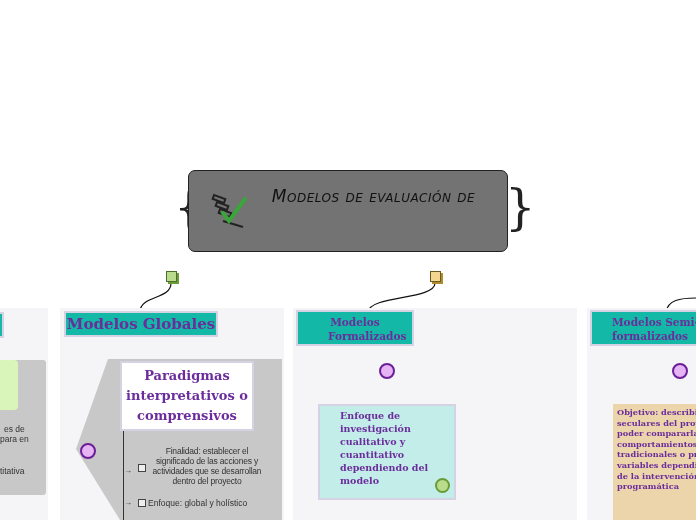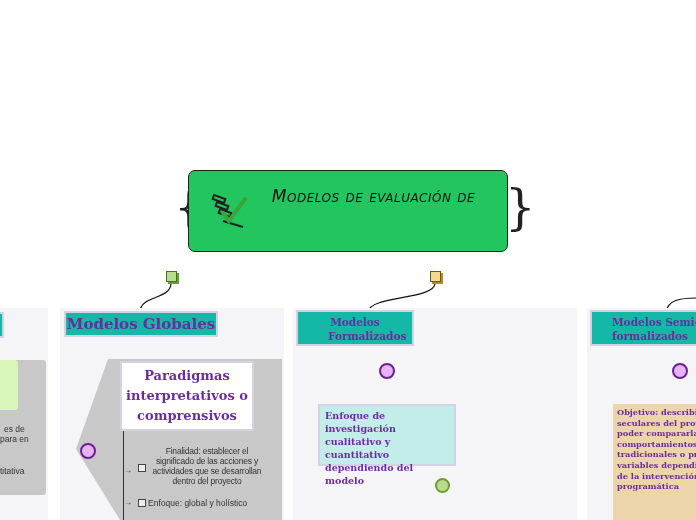--- a/index.html
+++ b/index.html
@@ -1,21 +1,21 @@
 <!DOCTYPE html>
 <html><head>
 <meta charset="utf-8">
 <style>
   html, body { margin:0; padding:0; }
   body { width:696px; height:520px; position:relative; overflow:hidden; background:#ffffff; font-family:"Liberation Sans", sans-serif; }
   .abs { position:absolute; }
   .serif { font-family:"DejaVu Serif", "Liberation Serif", serif; }
 
   
-  .title-box { left:188px; top:170px; width:320px; height:82px; background:#22c55e; border:1.5px solid #222; border-radius:7px; box-sizing:border-box; }
+  .title-box { left:188px; top:170px; width:320px; height:82px; background:#737373; border:1.5px solid #222; border-radius:7px; box-sizing:border-box; }
   .title-text { left:62px; top:10px; width:245px; text-align:center; font-family:"DejaVu Sans", sans-serif; font-variant:small-caps; letter-spacing:0.5px; color:#111; font-size:17px; line-height:30px; font-style:italic; }
   .brace { font-family:"DejaVu Serif", serif; font-size:48px; color:#222; top:184px; line-height:46px; transform:scaleY(1.0); }
 
   
   .panel { background:#f5f5f8; }
   .header-box { background:#14b8a6; border:2px solid #d5d3e3; box-sizing:border-box; color:#6b2d9c; font-weight:bold; text-align:center; }
 
   .gray-shape { background:#c8c8c8; }
   .node-circle { width:12px; height:12px; border-radius:50%; background:#e6b3f5; border:2.5px solid #6a1f96; box-sizing:content-box; }
   .node-green { width:11px; height:11px; border-radius:50%; background:#b9dc8c; border:2.5px solid #6a9c36; }
@@ -84,19 +84,19 @@
 </div>
 <div class="abs small-text" style="left:136px; top:498px; width:140px;">
   <span class="abs" style="left:-12px; top:0; font-size:8px;">→</span>
   <span class="abs chk" style="left:2px; top:1px;"></span>
   <div style="padding-left:12px;">Enfoque: global y holístico</div>
 </div>
 
 <div class="abs panel" style="left:293px; top:308px; width:284px; height:212px;"></div>
 <div class="abs header-box serif" style="left:296px; top:310px; width:118px; height:36px; font-size:10.5px; line-height:14px; padding:3px 30px;">Modelos Formalizados</div>
 <div class="abs node-circle" style="left:379px; top:363px;"></div>
-<div class="abs serif" style="left:318px; top:404px; width:138px; height:62px; background:#c2ede9; border:2px solid #d5d3e3; box-sizing:border-box; color:#6b2d9c; font-weight:bold; font-size:9.5px; line-height:13px; padding:3px 5px;">Enfoque de investigación cualitativo y cuantitativo dependiendo del modelo</div>
+<div class="abs serif" style="left:318px; top:404px; width:138px; height:96px; background:#c2ede9; border:2px solid #d5d3e3; box-sizing:border-box; color:#6b2d9c; font-weight:bold; font-size:9.5px; line-height:13px; padding:3px 20px;">Enfoque de investigación cualitativo y cuantitativo dependiendo del modelo</div>
 <div class="abs node-green" style="left:435px; top:478px;"></div>
 
 <div class="abs panel" style="left:587px; top:308px; width:109px; height:212px;"></div>
 <div class="abs header-box serif" style="left:590px; top:310px; width:130px; height:36px; font-size:10.5px; line-height:14px; text-align:left; padding:3px 0 0 20px; white-space:pre-line; overflow:hidden;">Modelos Semi-formalizados</div>
 <div class="abs node-circle" style="left:672px; top:363px;"></div>
 <div class="abs serif" style="left:613px; top:404px; width:150px; height:116px; background:#ecd5aa; color:#6b2d9c; font-weight:bold; font-size:8.2px; line-height:10.6px; padding:3px 4px; box-sizing:border-box;">Objetivo: describir tendencias seculares del proyecto para poder compararlas con comportamientos tradicionales o pronosticar las variables dependientes objeto de la intervención programática</div>
 
 </body></html>

